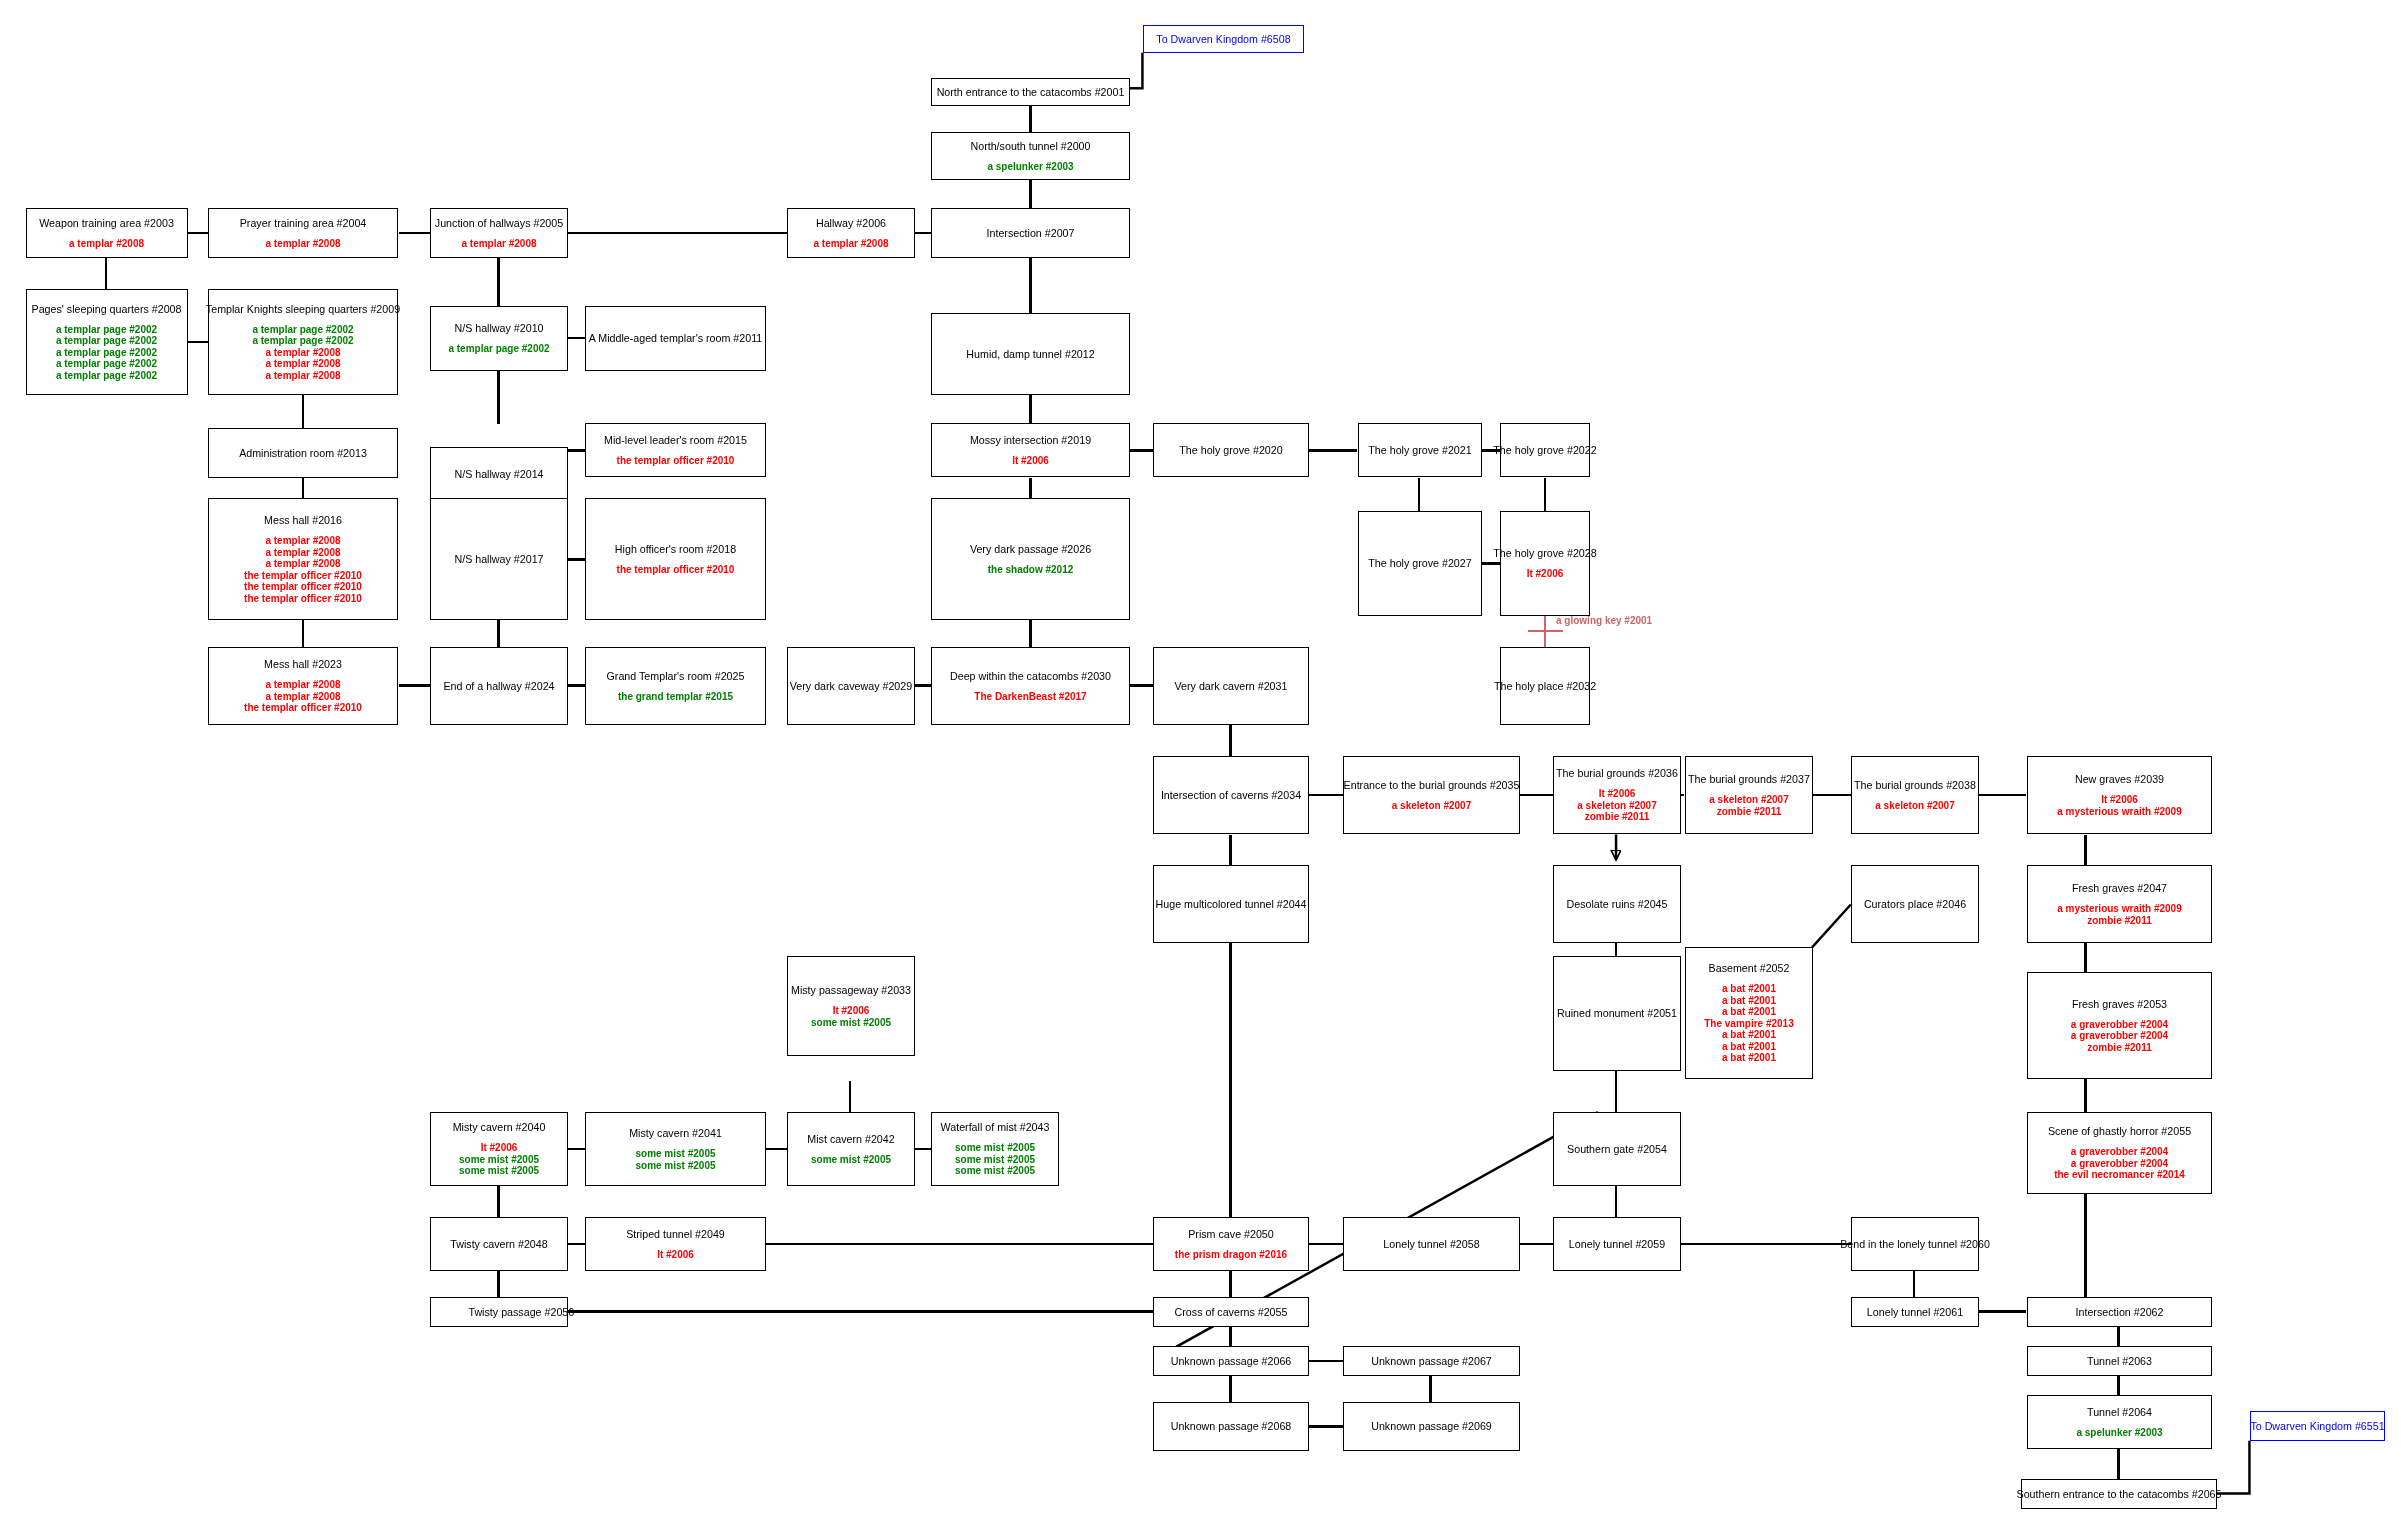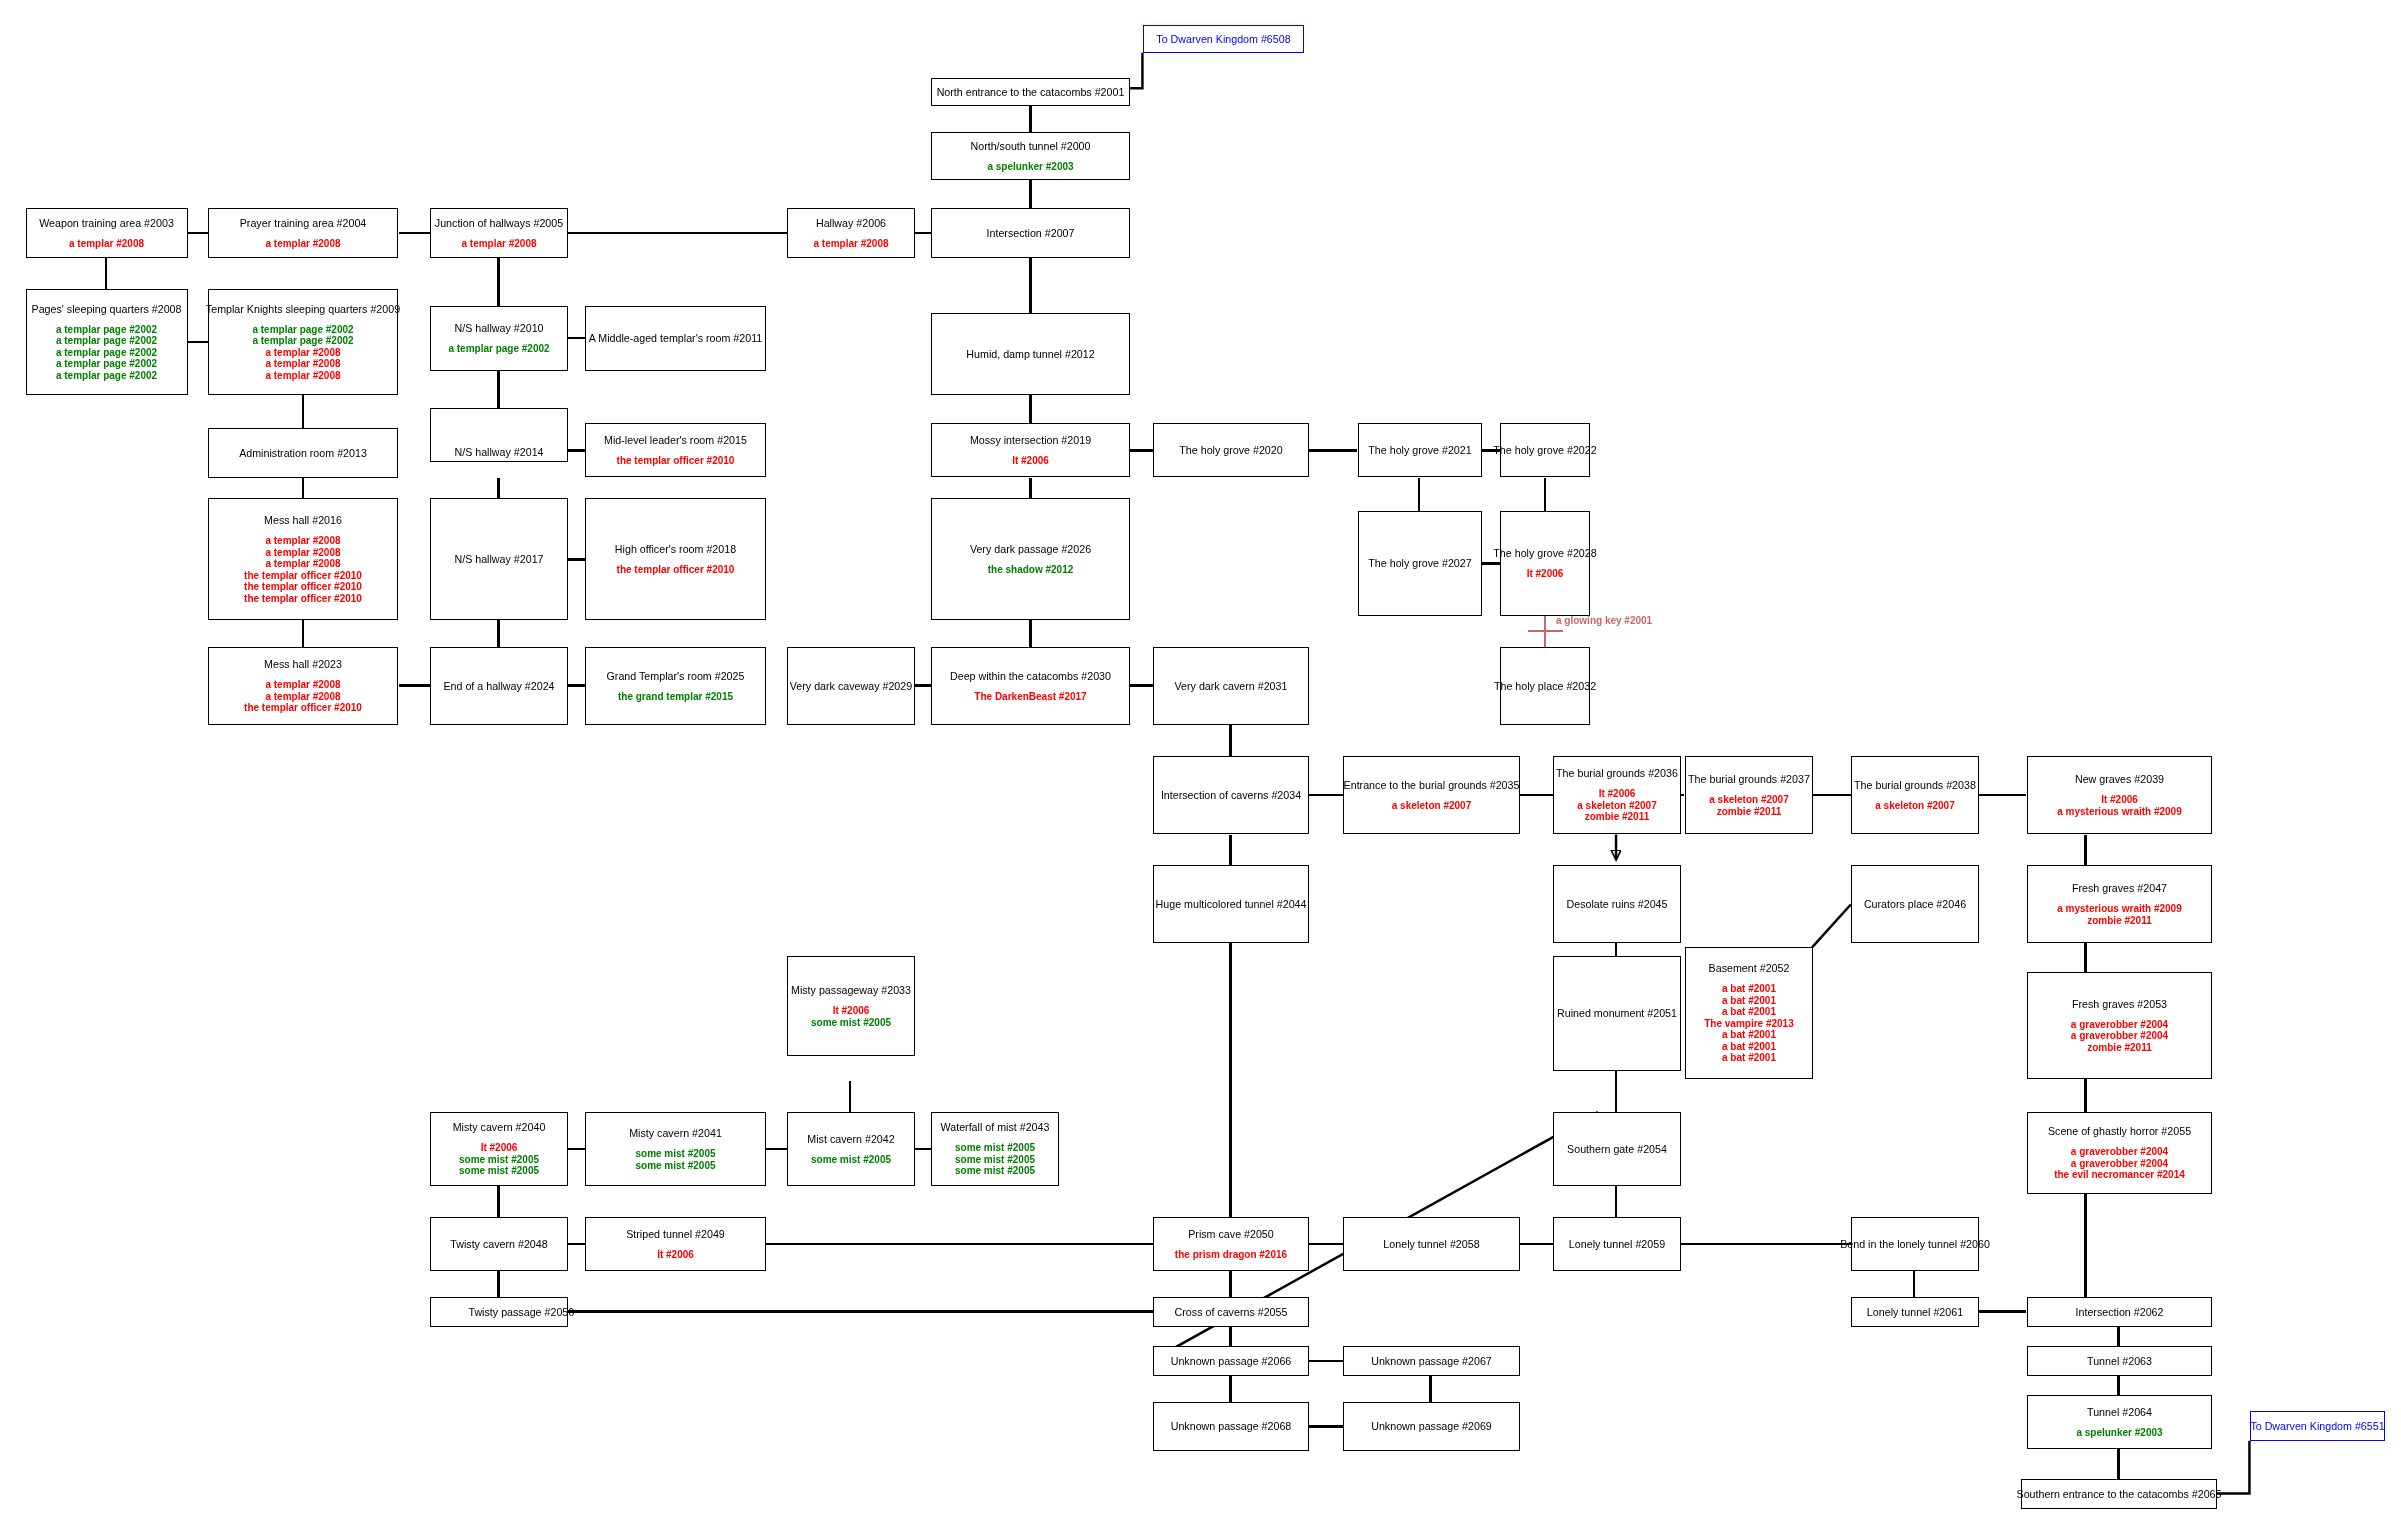--- a/index.html
+++ b/index.html
@@ -282,21 +282,21 @@
         <div class="items">
           <div class="item npc">a templar page #2002</div>
         </div>
       </div>
       <div class="room" style="left: 585px; top: 306px; width: 181px; height: 65px;">
         <div class="title">A Middle-aged templar's room #2011</div>
       </div>
       <div class="room" style="left: 208px; top: 428px; width: 190px; height: 50px;">
         <div class="title">Administration room #2013</div>
       </div>
-      <div class="room" style="left: 430px; top: 408px; width: 138px; height: 54px; justify-content: flex-end;">
+      <div class="room" style="left: 430px; top: 447px; width: 138px; height: 54px;">
         <div class="title">N/S hallway #2014</div>
       </div>
       <div class="room" style="left: 585px; top: 423px; width: 181px; height: 54px;">
         <div class="title">Mid-level leader's room #2015</div>
         <div class="items">
           <div class="item mon">the templar officer #2010</div>
         </div>
       </div>
       <div class="room" style="left: 208px; top: 498px; width: 190px; height: 122px;">
         <div class="title">Mess hall #2016</div>

